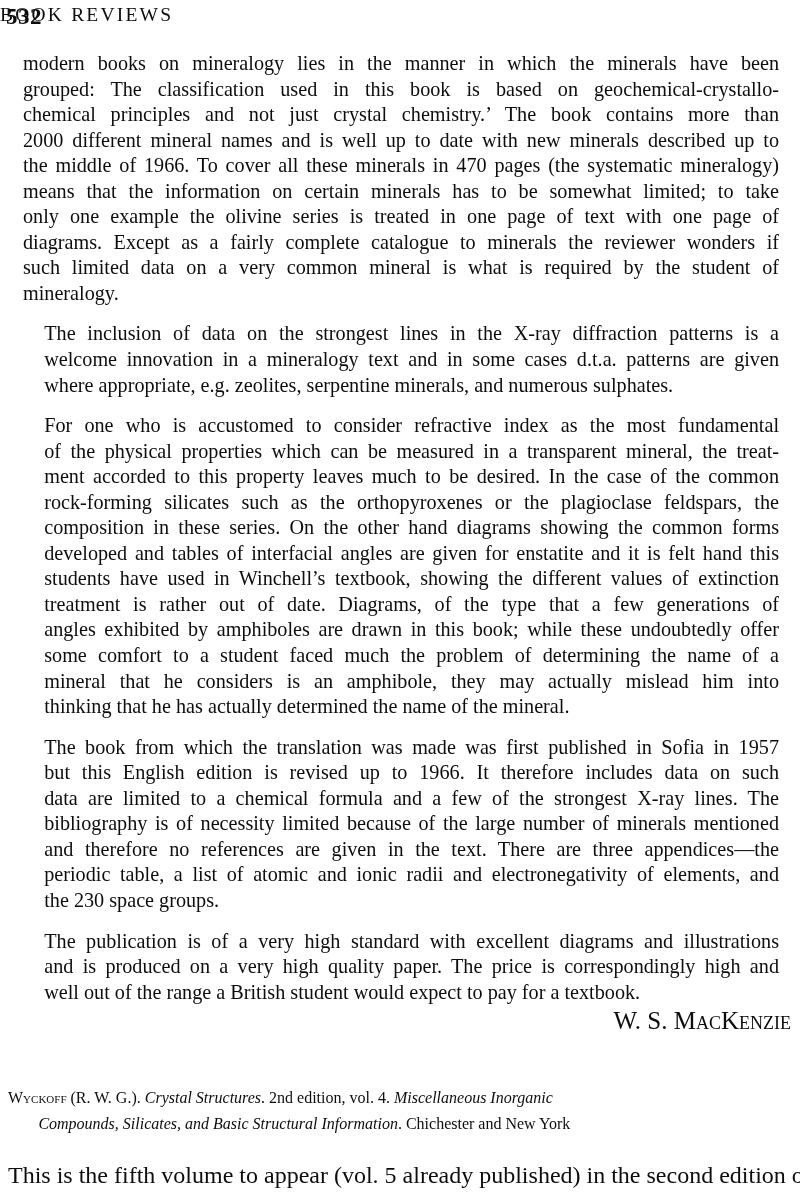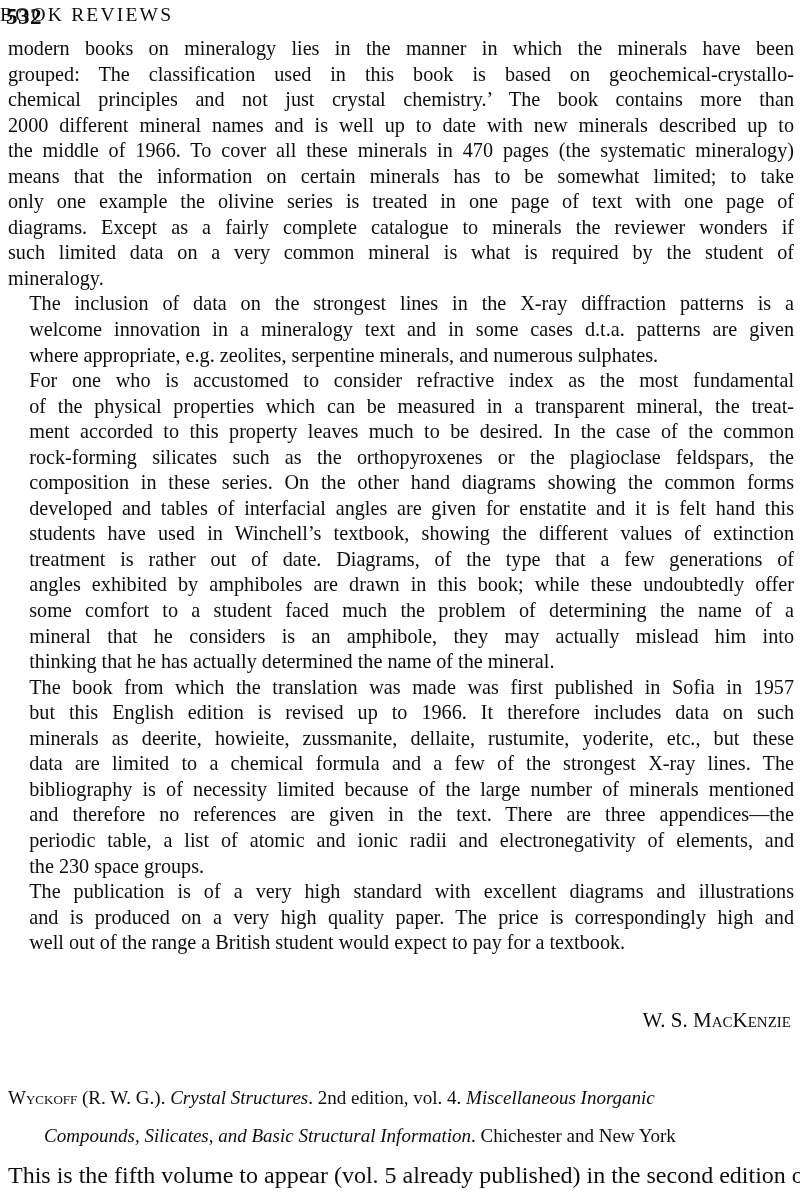--- a/index.html
+++ b/index.html
@@ -56,21 +56,21 @@
     left: 8px;
     top: 36px;
     width: 786px;
   }
 
   .para {
     font-size: 20.2px;
     line-height: 25.55px;
     text-align: justify;
     text-justify: inter-word;
-    margin: 0;
+    margin: 15px;
     hyphens: manual;
   }
   .para + .para {
     text-indent: 1.05em;
   }
   
   .para > .ln {
     display: block;
     text-align: justify;
     text-align-last: justify;
@@ -83,43 +83,42 @@
     text-indent: 1.05em;
   }
 
   
   .signature {
     position: absolute;
     left: 0;
     top: 1008px;
     width: 791px;
     text-align: right;
-    font-size: 21px;
+    font-size: 25px;
     line-height: 25.55px;
   }
   .smallcaps {
     font-variant: small-caps;
   }
 
   
   .entry {
     position: absolute;
     left: 8px;
     top: 1085px;
     width: 786px;
-    font-size: 19px;
+    font-size: 16px;
     line-height: 25.55px;
   }
   .entry .ln {
     display: block;
     white-space: nowrap;
   }
   .entry .ln.hang {
     padding-left: 1.9em;
-    margin-top: 12px;
   }
   .ital {
     font-style: italic;
   }
 
   .entry-body {
     position: absolute;
     left: 8px;
     top: 1163px;
     width: 786px;
@@ -175,21 +174,20 @@
       <span class="ln">treatment is rather out of date. Diagrams, of the type that a few generations of</span>
       <span class="ln">angles exhibited by amphiboles are drawn in this book; while these undoubtedly offer</span>
       <span class="ln">some comfort to a student faced much the problem of determining the name of a</span>
       <span class="ln">mineral that he considers is an amphibole, they may actually mislead him into</span>
       <span class="ln last">thinking that he has actually determined the name of the mineral.</span>
     </p>
 
     <p class="para">
       <span class="ln indent">The book from which the translation was made was first published in Sofia in 1957</span>
       <span class="ln">but this English edition is revised up to 1966. It therefore includes data on such</span>
-      <span class="ln">minerals as deerite, howieite, zussmanite, dellaite, rustumite, yoderite, etc., but these</span>
       <span class="ln">data are limited to a chemical formula and a few of the strongest X-ray lines. The</span>
       <span class="ln">bibliography is of necessity limited because of the large number of minerals mentioned</span>
       <span class="ln">and therefore no references are given in the text. There are three appendices—the</span>
       <span class="ln">periodic table, a list of atomic and ionic radii and electronegativity of elements, and</span>
       <span class="ln last">the 230 space groups.</span>
     </p>
 
     <p class="para">
       <span class="ln indent">The publication is of a very high standard with excellent diagrams and illustrations</span>
       <span class="ln">and is produced on a very high quality paper. The price is correspondingly high and</span>

